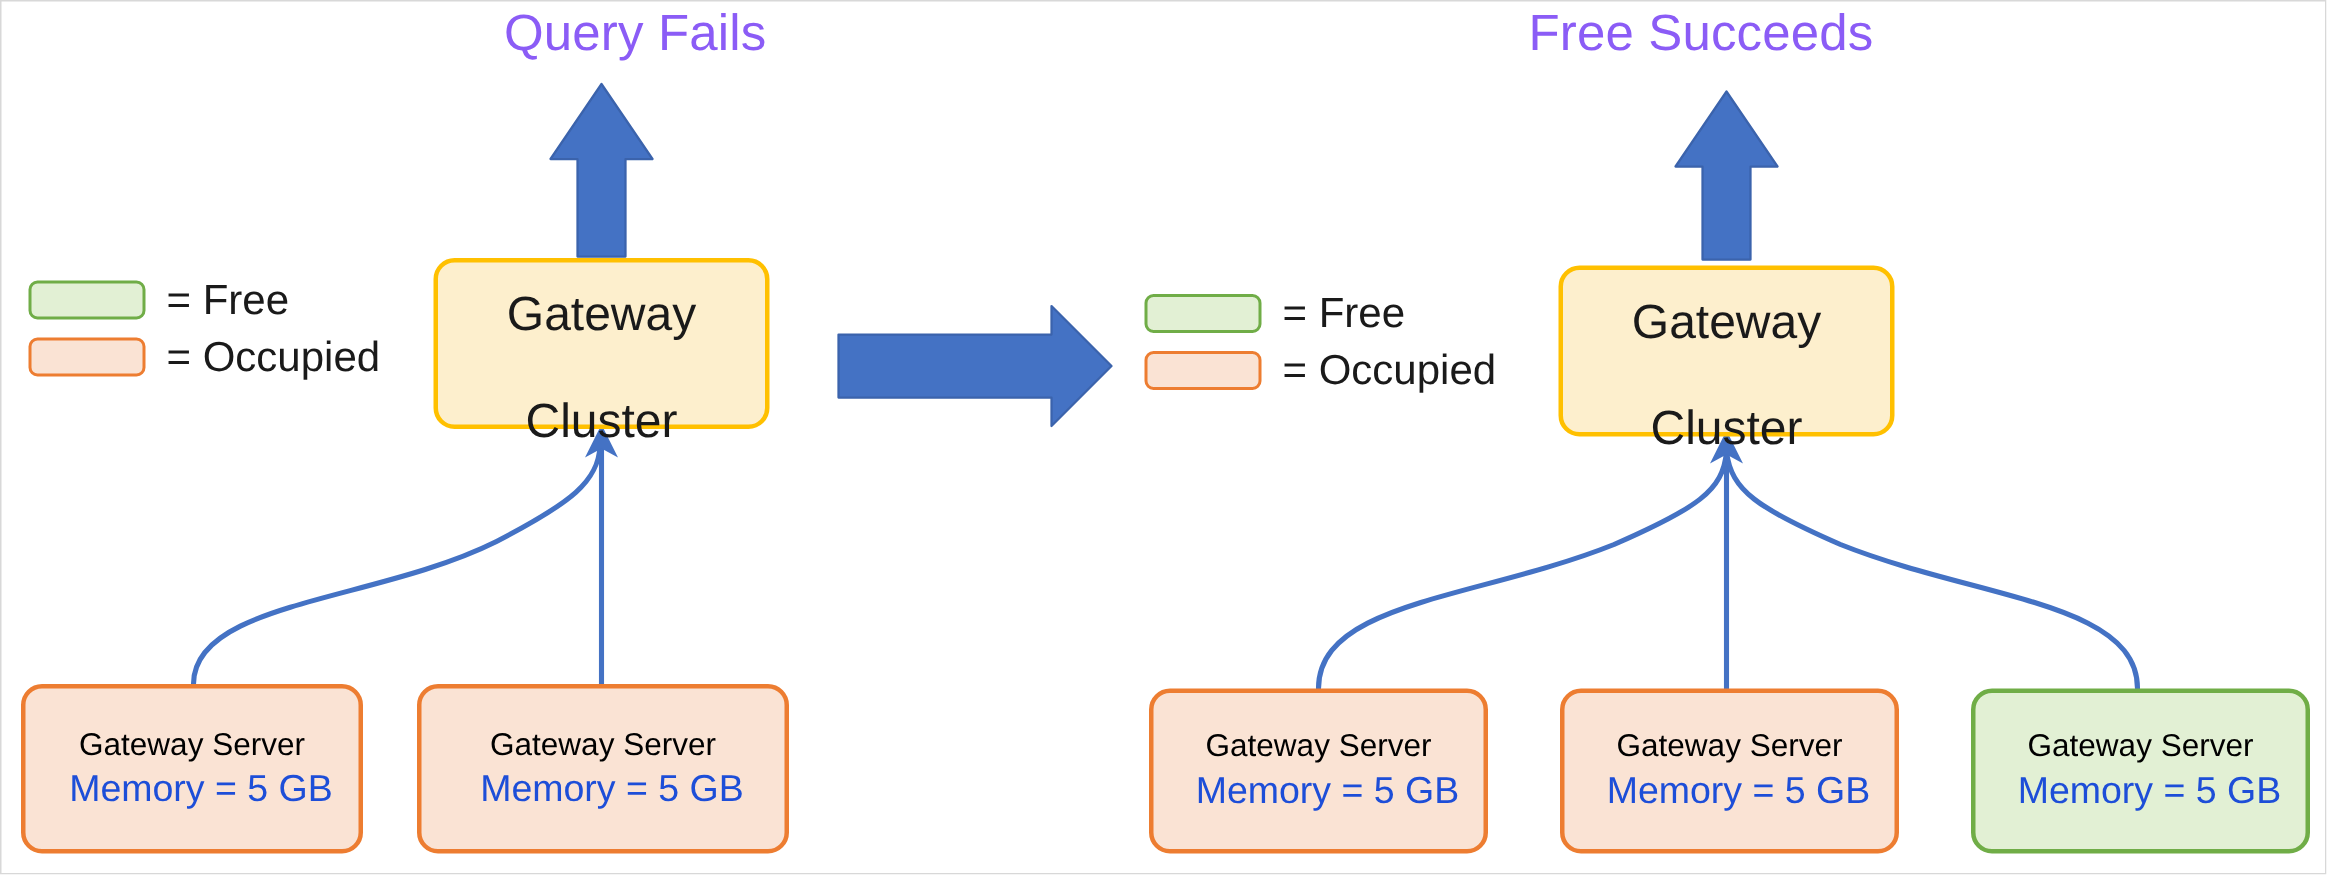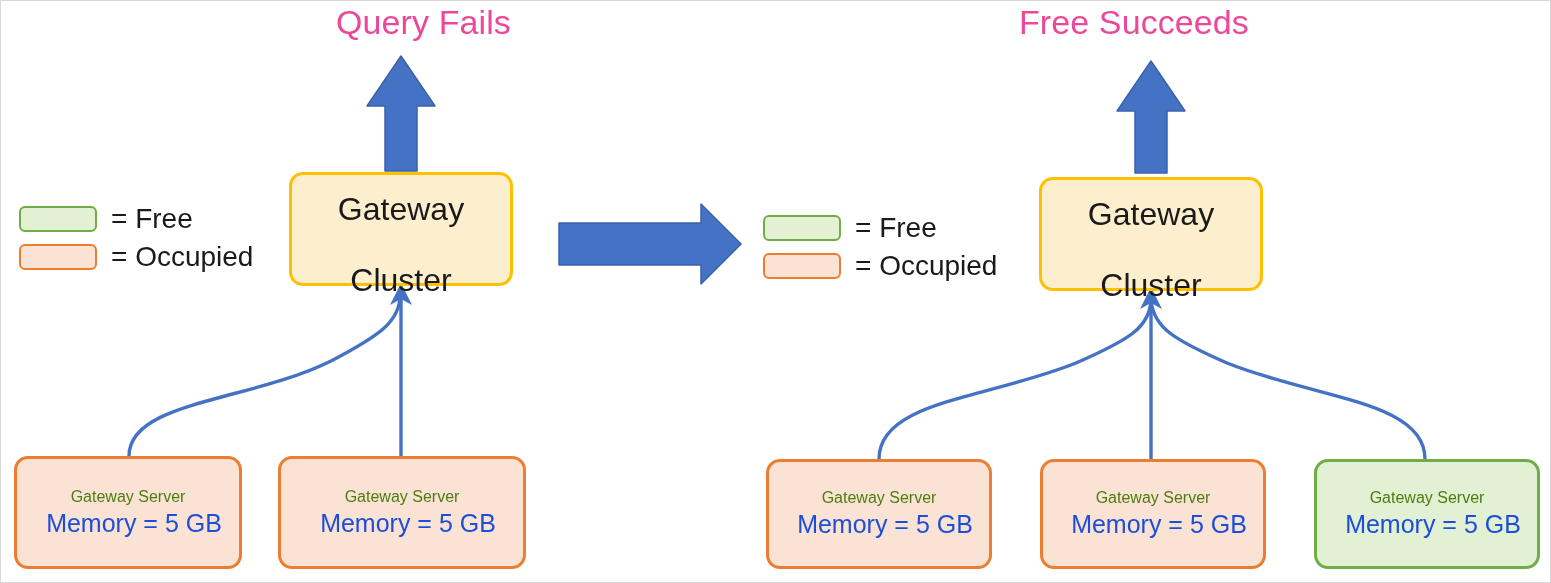--- a/index.html
+++ b/index.html
@@ -25,37 +25,36 @@
     top: 0;
     width: 1551px;
     height: 583px;
     pointer-events: none;
   }
 
   
   .top-label {
     position: absolute;
     font-size: 34px;
-    color: #ec4899;
+    color: #8b5cf6;
     white-space: nowrap;
     letter-spacing: 0.1px;
   }
 
   .scale-label {
     position: absolute;
     font-size: 34px;
     color: #1a1a1a;
     line-height: 1.15;
     white-space: nowrap;
   }
 
   
   .legend {
     position: absolute;
-    margin-top: 19px;
   }
   .legend-row {
     display: flex;
     align-items: center;
     height: 38px;
   }
   .swatch {
     width: 78px;
     height: 26px;
     border-radius: 6px;
@@ -109,22 +108,22 @@
   }
   .server.occupied {
     background: #fae3d4;
     border: 3px solid #ed7d31;
   }
   .server.free {
     background: #e2f0d4;
     border: 3px solid #70ad47;
   }
   .server-name {
-    font-size: 16px;
-    color: #4d7c0f;
+    font-size: 21px;
+    color: #000000;
     white-space: nowrap;
     margin-bottom: 3px;
   }
   .server-mem {
     font-size: 25px;
     color: #1d4ed8;
     white-space: nowrap;
     margin-left: 12px;
   }
 </style>

